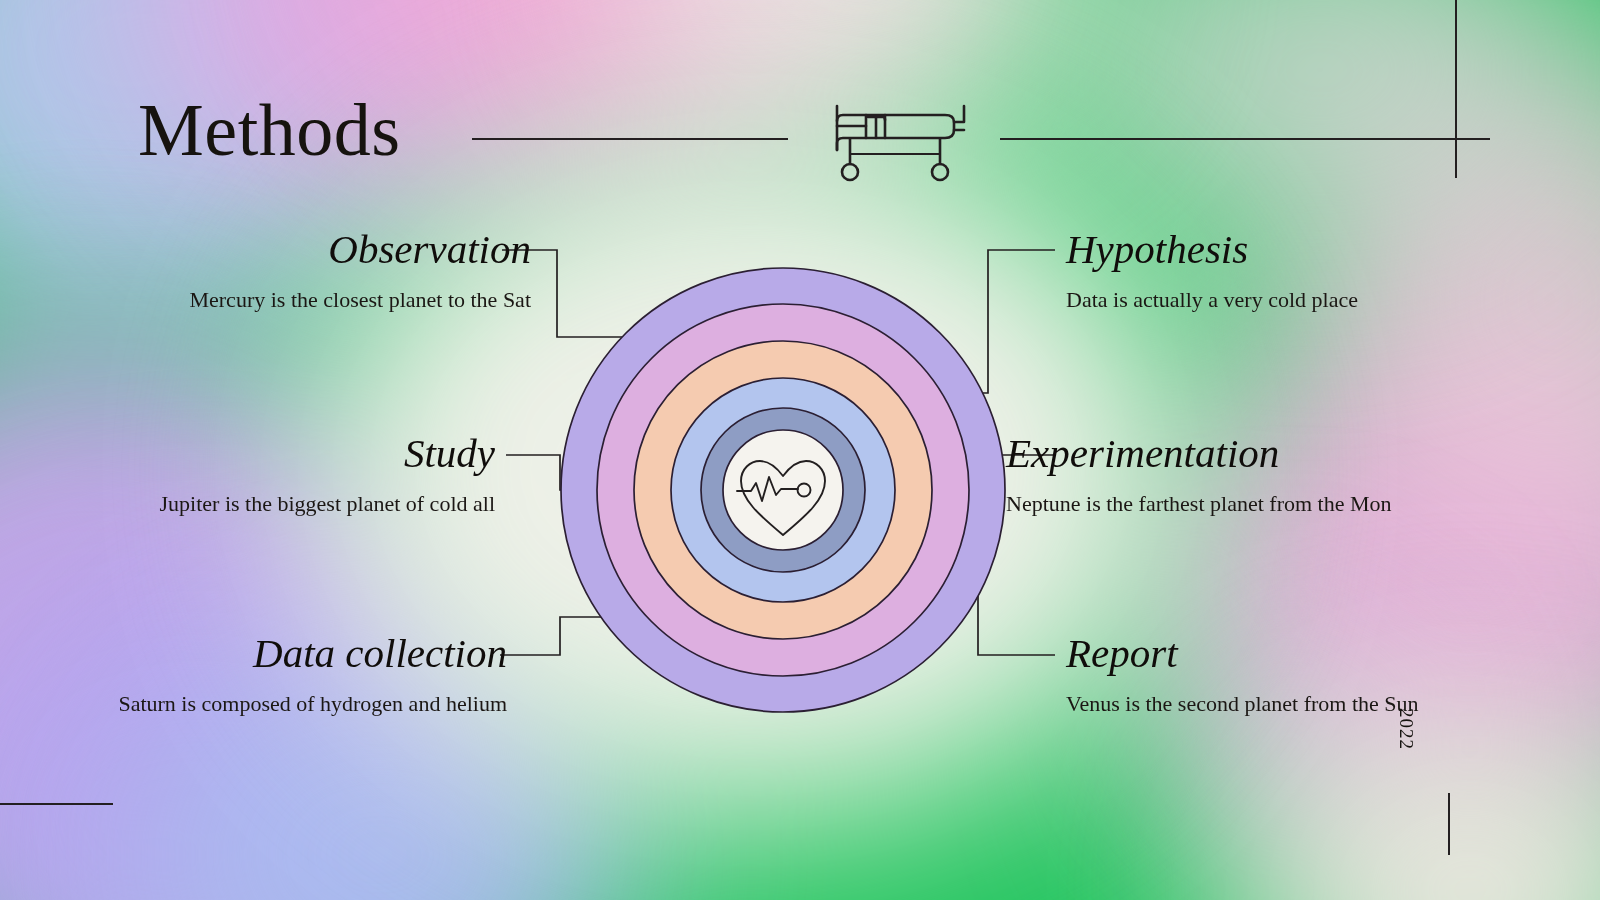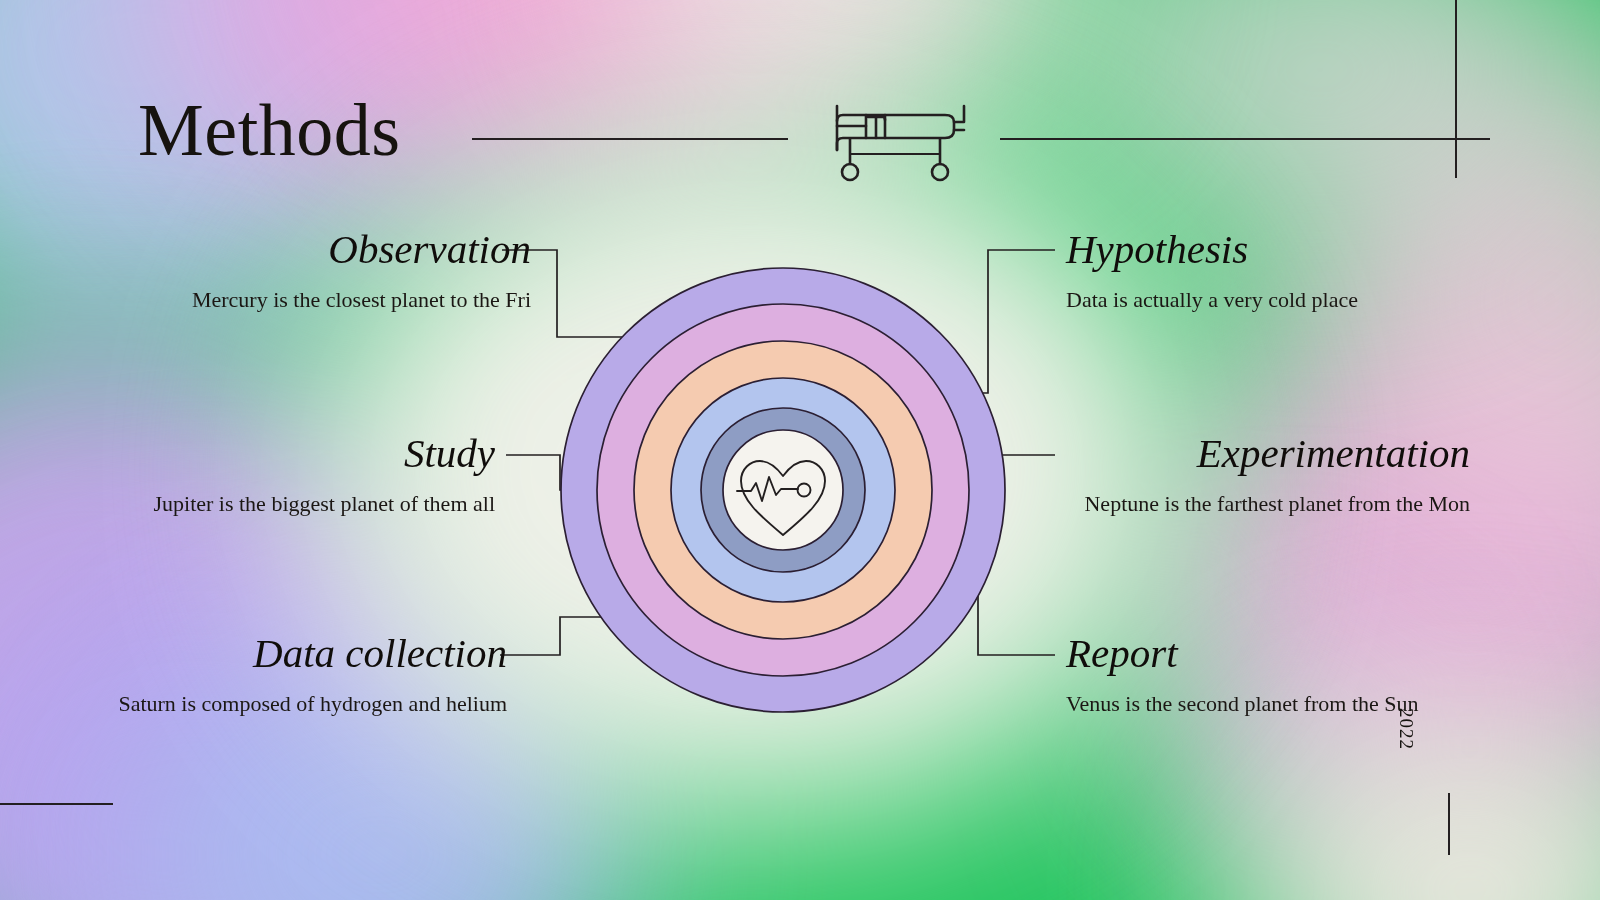--- a/index.html
+++ b/index.html
@@ -140,21 +140,21 @@
     margin: 14px 0 0 0;
   }
   .left-block  { text-align: right; }
   .right-block { text-align: left; }
 
   .lb-observation { left: 0px;    top: 228px; width: 495px; padding-left: 36px; }
   .lb-study       { left: 0px;    top: 432px; width: 495px; }
   .lb-data        { left: 12px;    top: 632px; width: 495px; }
 
   .rb-hypothesis  { left: 1066px; top: 228px; width: 420px; }
-  .rb-experiment  { left: 1050px; top: 432px; width: 420px; text-align: right; }
+  .rb-experiment  { left: 1006px; top: 432px; width: 420px; }
   .rb-report      { left: 1066px; top: 632px; width: 420px; }
 
   .connectors {
     position: absolute;
     left: 0; top: 0;
     width: 1600px; height: 900px;
     pointer-events: none;
   }
 </style>
 </head>
@@ -241,26 +241,26 @@
                C 244 223 252 216 261 216
                C 271 216 280 224 280 236
                C 280 254 262 270 238 290 Z"></path>
       <path d="M192 246 L206 246 L211 238 L217 256 L224 232 L231 250 L236 244 L253 244"></path>
       <circle cx="259" cy="245" r="6.5"></circle>
     </g>
   </svg>
 
   <div class="label-block left-block lb-observation">
     <p class="lab-title">Observation</p>
-    <p class="lab-desc">Mercury is the closest planet to the Fri</p>
+    <p class="lab-desc">Mercury is the closest planet to the Sat</p>
   </div>
 
   <div class="label-block left-block lb-study">
     <p class="lab-title">Study</p>
-    <p class="lab-desc">Jupiter is the biggest planet of them all</p>
+    <p class="lab-desc">Jupiter is the biggest planet of cold all</p>
   </div>
 
   <div class="label-block left-block lb-data">
     <p class="lab-title">Data collection</p>
     <p class="lab-desc">Saturn is composed of hydrogen and helium</p>
   </div>
 
   <div class="label-block right-block rb-hypothesis">
     <p class="lab-title">Hypothesis</p>
     <p class="lab-desc">Data is actually a very cold place</p>

